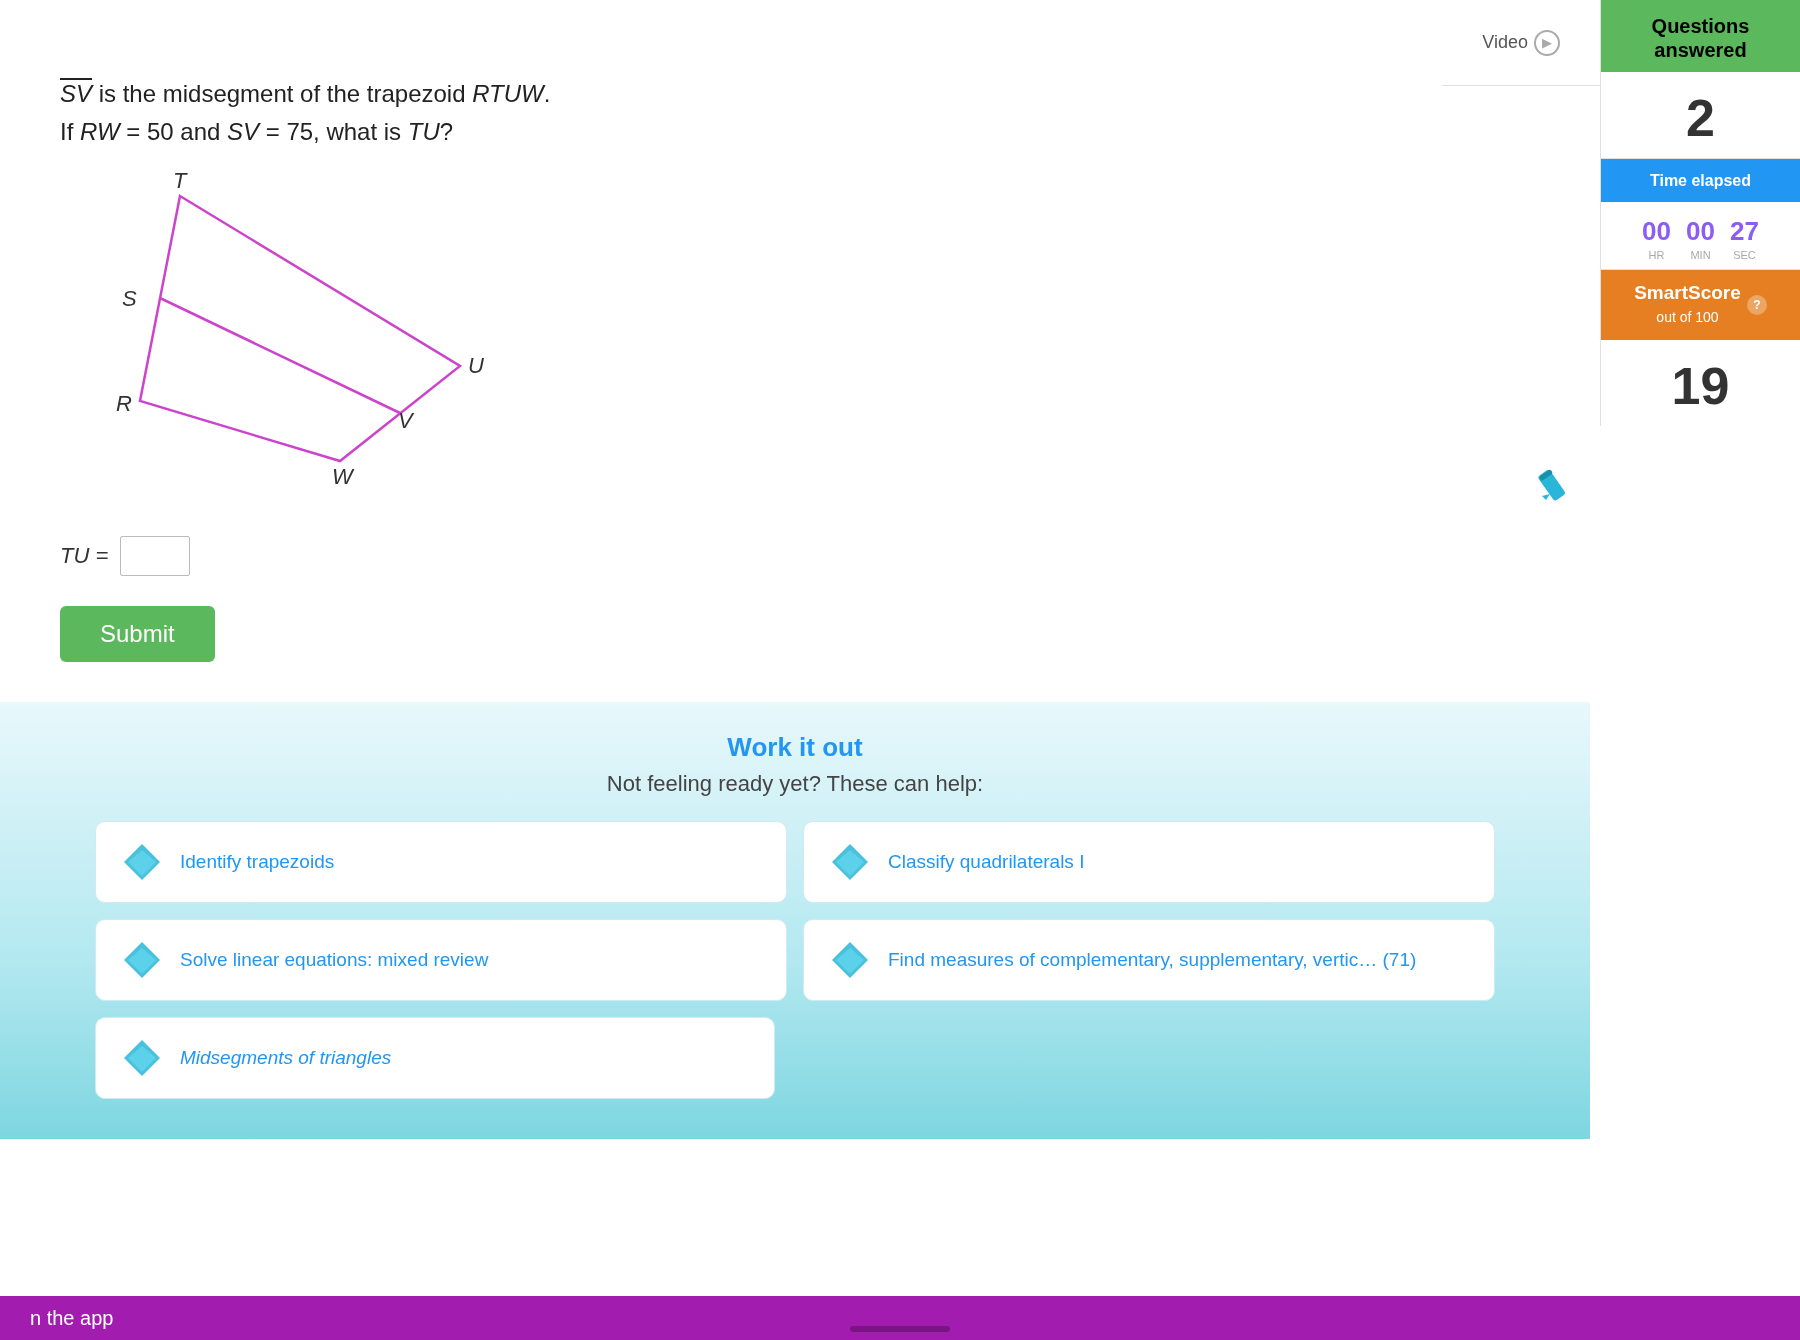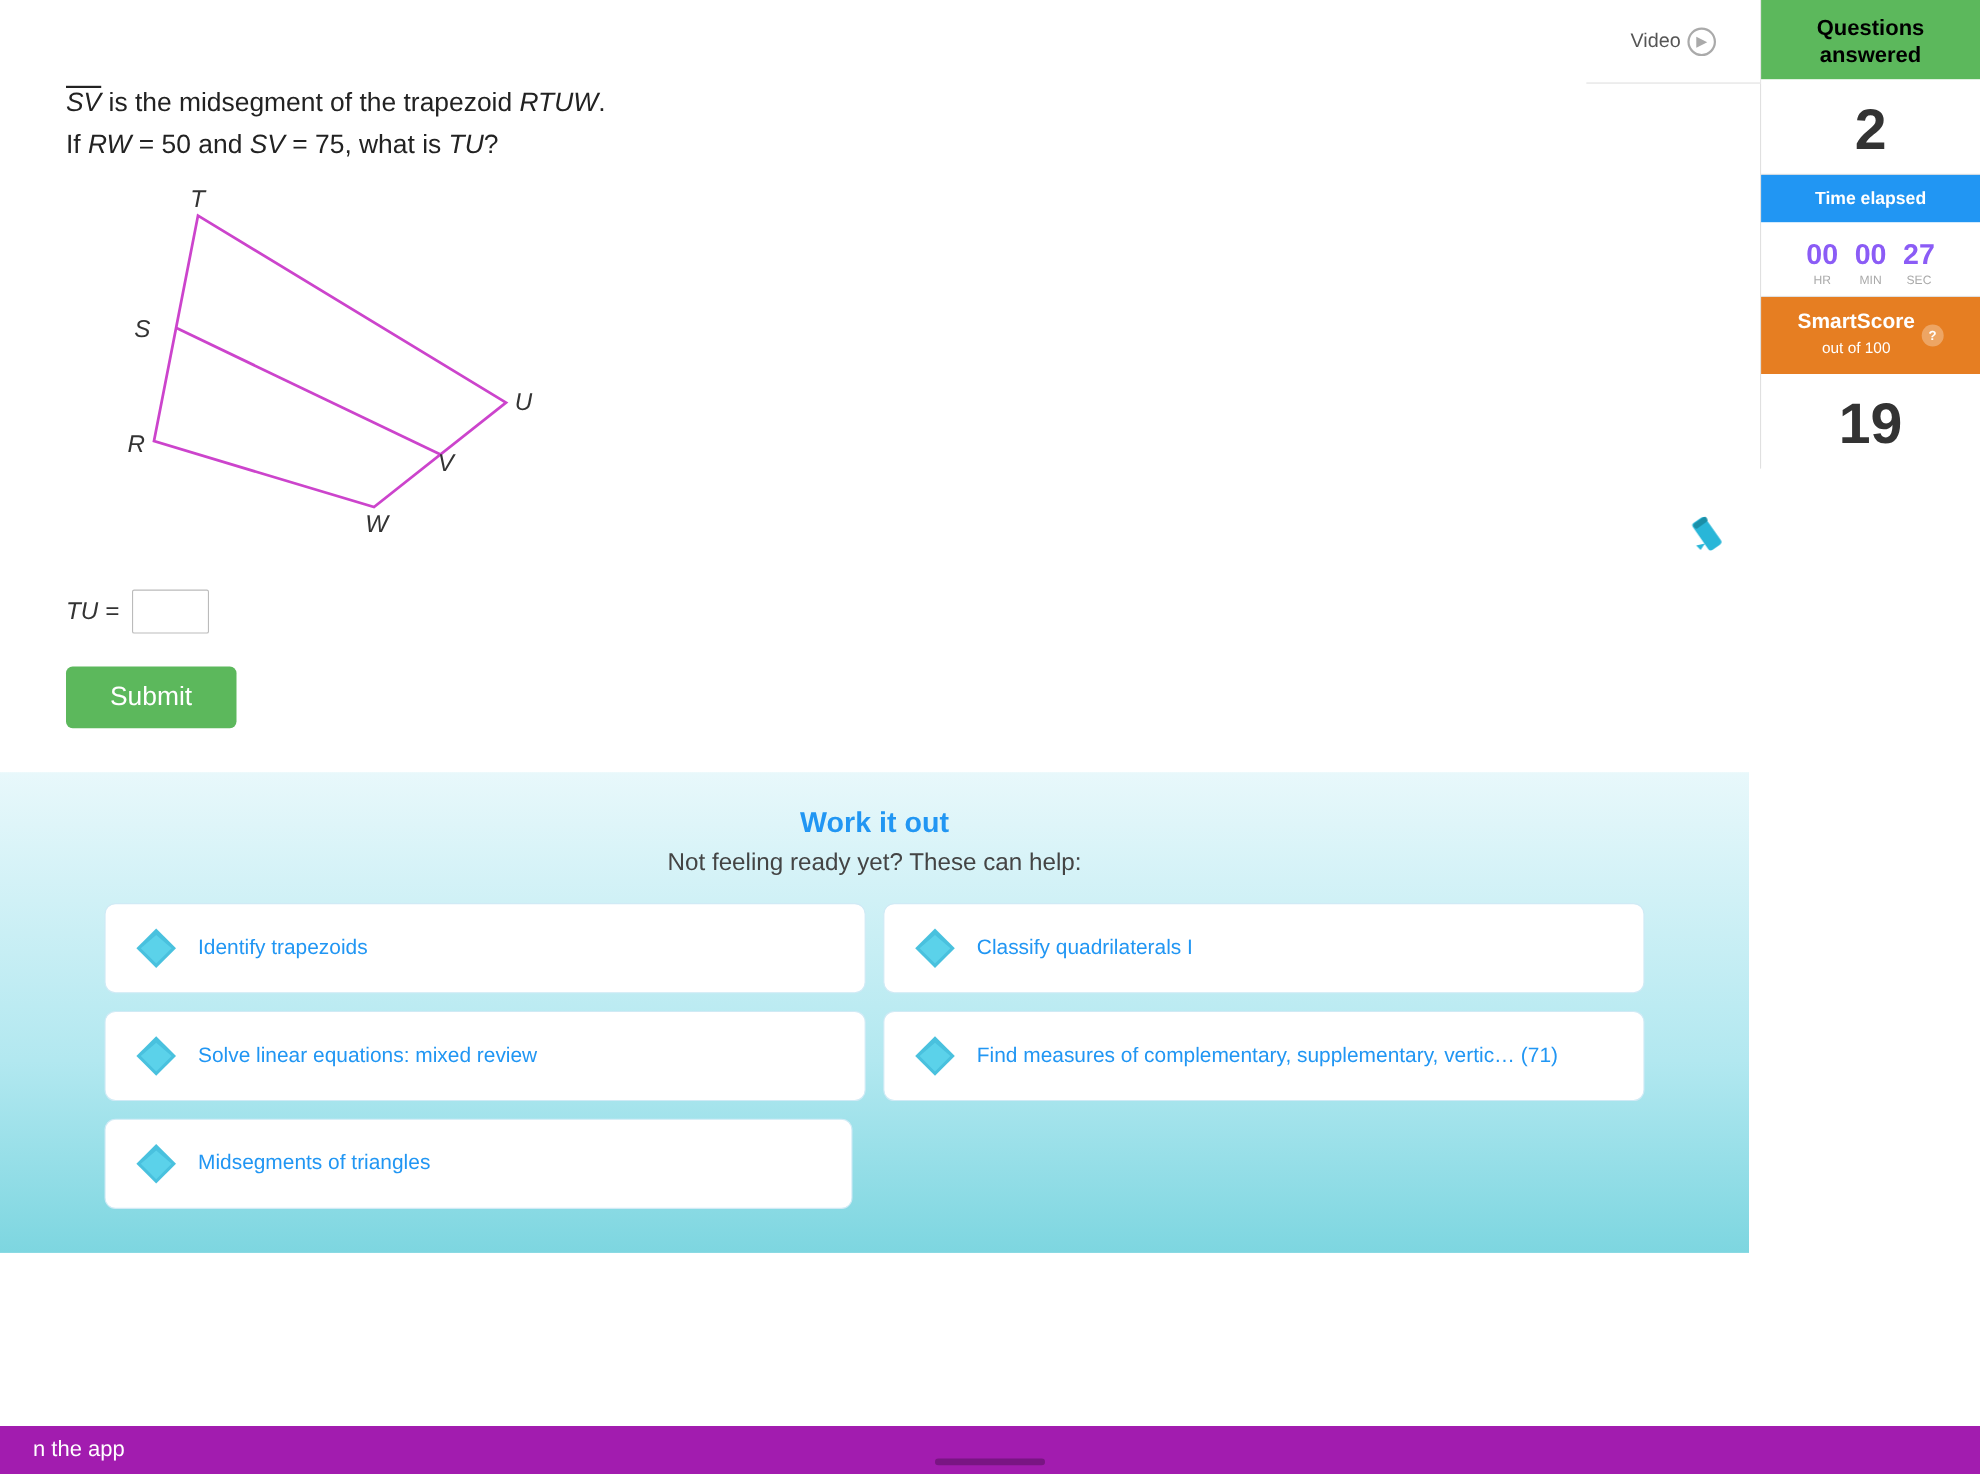--- a/index.html
+++ b/index.html
@@ -299,21 +299,21 @@
   <div class="smartscore-block">
     <span>
       <span>SmartScore</span><br>
       <span style="font-size:14px;font-weight:normal;">out of 100</span>
     </span>
     <span class="info-icon">?</span>
   </div>
   <div class="smartscore-val">19</div>
 </div>
 
-<div style="position:fixed;top:0;right:200px;height:76px;display:flex;align-items:center;padding:0 20px;background:#fff;z-index:100;border-bottom:1px solid #e0e0e0;">
+<div style="position:fixed;top:0;right:200px;height:86px;display:flex;align-items:center;padding:0 20px;background:#fff;z-index:100;border-bottom:1px solid #e0e0e0;">
   <button class="video-btn">
     <span>Video</span>
     <span class="play-circle">▶</span>
   </button>
 </div>
 
 <div class="pencil-icon-wrap">
   <svg viewBox="0 0 44 44" fill="none" xmlns="http://www.w3.org/2000/svg">
     <rect x="8" y="6" width="14" height="30" rx="3" transform="rotate(-35 22 22)" fill="#29b6d8"></rect>
     <polygon points="6,36 10,40 14,34" fill="#29b6d8"></polygon>
@@ -390,21 +390,21 @@
         <span class="resource-label">Solve linear equations: mixed review</span>
       </div>
       <div class="resource-card">
         <svg class="diamond-icon" viewBox="0 0 44 44">
           <polygon points="22,4 40,22 22,40 4,22" fill="#29b6d8" opacity="0.85"></polygon>
           <polygon points="22,10 36,22 22,36 8,22" fill="#64d8f0" opacity="0.7"></polygon>
         </svg>
         <span class="resource-label">Find measures of complementary, supplementary, vertic… (71)</span>
       </div>
 
-      <div class="resource-card" style="max-width:680px;">
+      <div class="resource-card" style="max-width:680px;font-style:italic;">
         <svg class="diamond-icon" viewBox="0 0 44 44">
           <polygon points="22,4 40,22 22,40 4,22" fill="#29b6d8" opacity="0.85"></polygon>
           <polygon points="22,10 36,22 22,36 8,22" fill="#64d8f0" opacity="0.7"></polygon>
         </svg>
         <span class="resource-label">Midsegments of triangles</span>
       </div>
       <div style="visibility:hidden;"></div>
 
     </div>
   </div>

